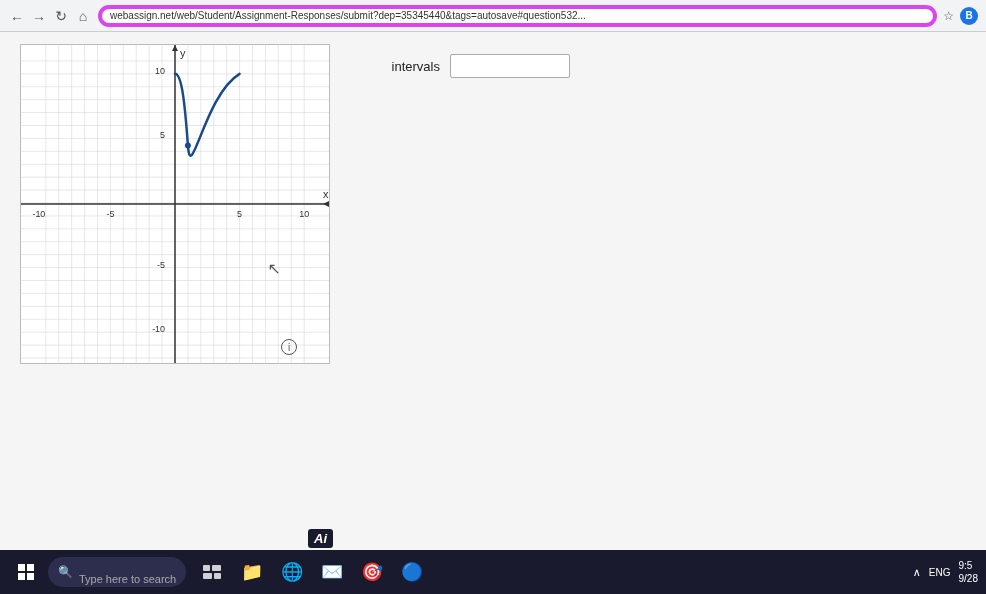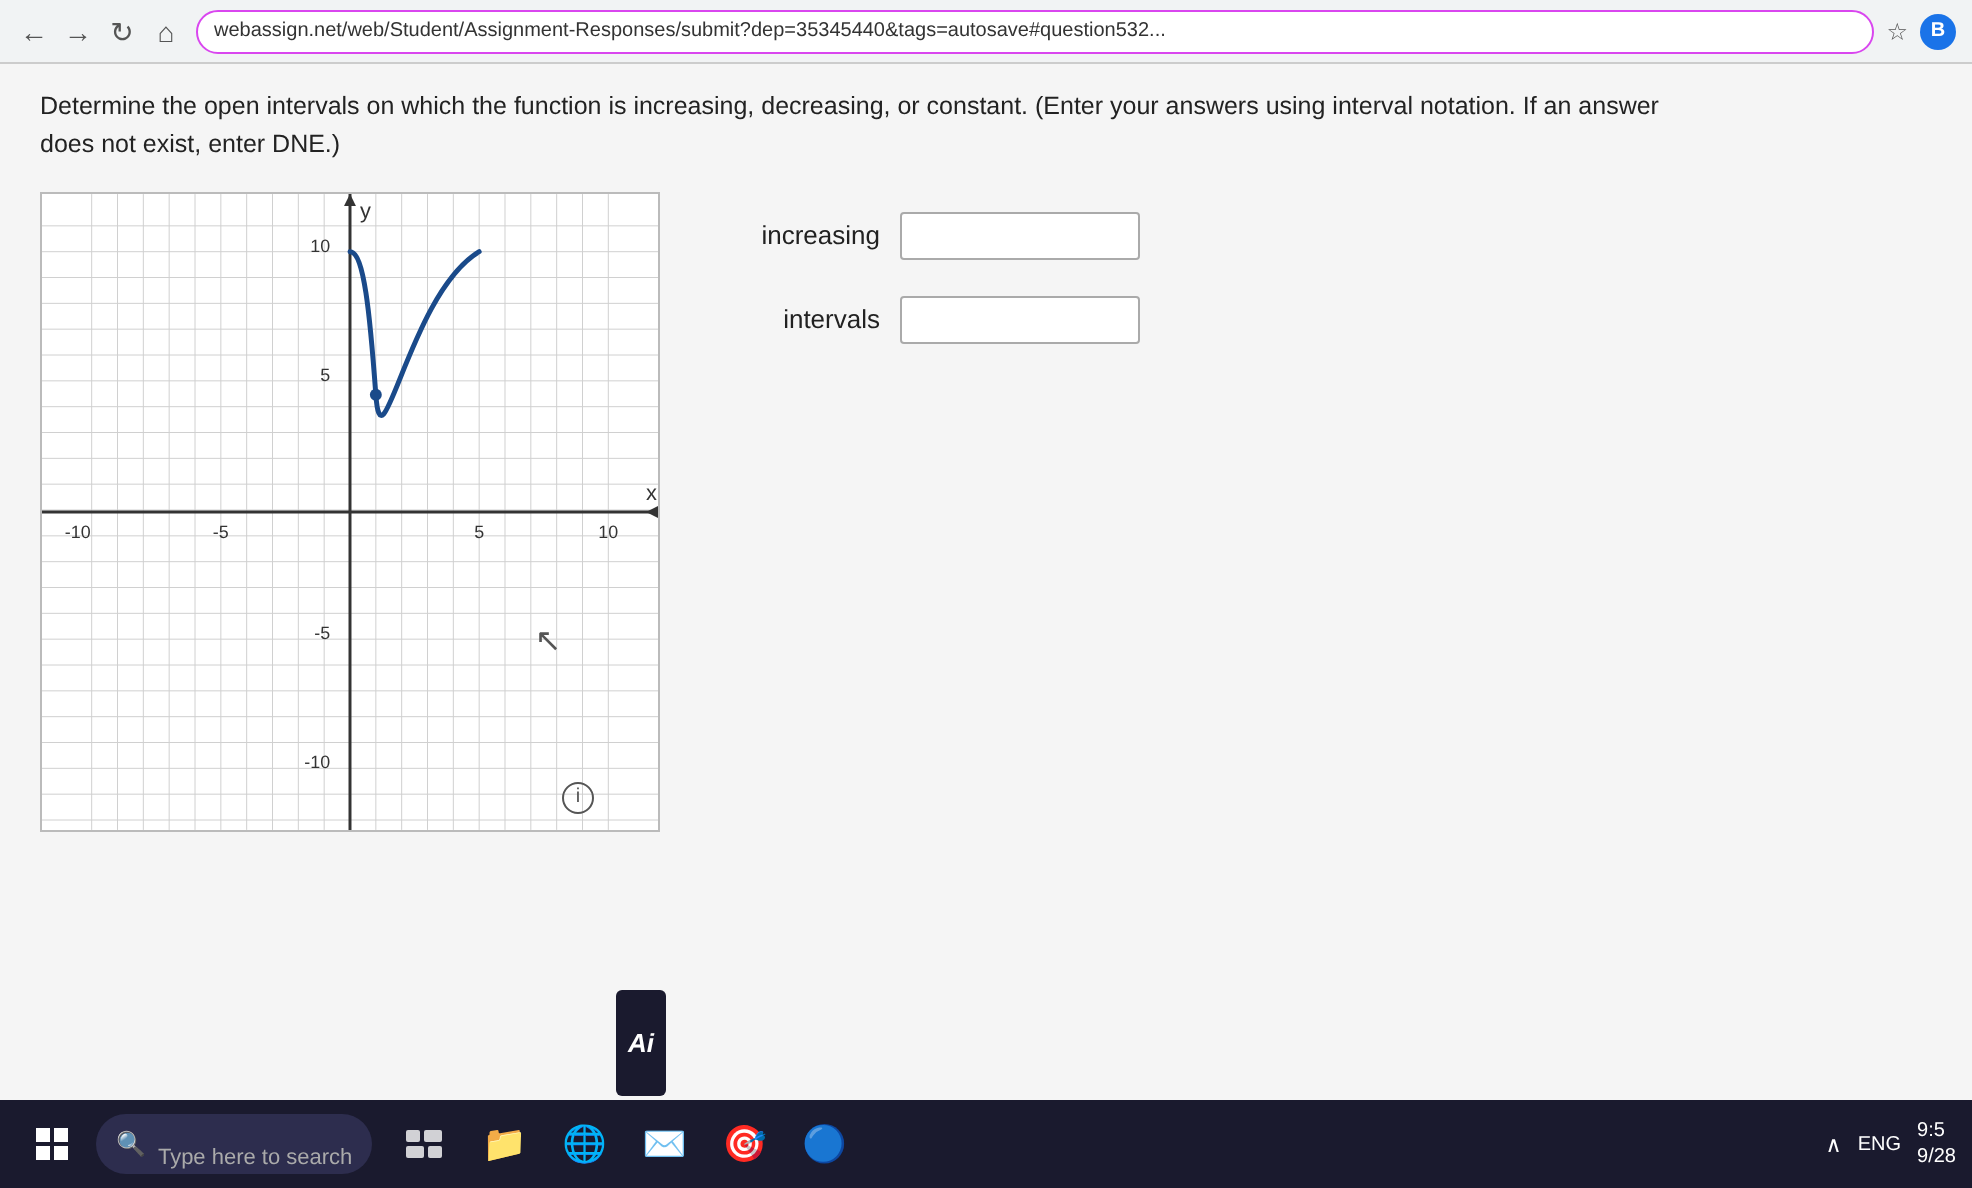--- a/index.html
+++ b/index.html
@@ -38,21 +38,21 @@
       cursor: pointer;
       display: flex;
       align-items: center;
       justify-content: center;
       color: #555;
       font-size: 14px;
     }
     .address-bar {
       flex: 1;
       background: white;
-      border: 1px solid #d946ef;
+      border: 4px solid #d946ef;
       border-radius: 14px;
       height: 22px;
       display: flex;
       align-items: center;
       padding: 0 8px;
       font-size: 10px;
       color: #333;
       overflow: hidden;
     }
     .browser-actions {
@@ -221,21 +221,21 @@
 
     
     .ai-badge {
       position: absolute;
       bottom: 46px;
       left: 308px;
       background: #1a1a2e;
       color: white;
       font-size: 13px;
       font-weight: bold;
-      padding: 19px 6px;
+      padding: 2px 6px;
       border-radius: 3px;
       font-style: italic;
     }
   </style>
 </head>
 <body>
 
 <div class="browser-top">
   <div class="browser-nav">
     <button class="nav-btn">←</button>
@@ -246,21 +246,20 @@
   <div class="address-bar">
     <span>webassign.net/web/Student/Assignment-Responses/submit?dep=35345440&amp;tags=autosave#question532...</span>
   </div>
   <div class="browser-actions">
     <span>☆</span>
     <span style="background:#1a73e8;color:white;border-radius:50%;width:18px;height:18px;display:inline-flex;align-items:center;justify-content:center;font-size:10px;font-weight:bold;">B</span>
   </div>
 </div>
 
 <div class="content-area">
-  <div class="question-text">Determine the open intervals on which the function is increasing, decreasing, or constant. (Enter your answers using interval notation. If an answer does not exist, enter DNE.)</div>
 
   <div class="question-body">
 
     <div class="graph-container">
       <svg class="graph-svg" viewBox="0 0 310 320">
 
         <rect width="310" height="320" fill="white"></rect>
 
         <g stroke="#d0d0d0" stroke-width="0.5">
 
@@ -349,24 +348,20 @@
         <circle cx="168" cy="101" r="3" fill="#1a4a8a"></circle>
 
         <text x="248" y="230" font-size="16" fill="#555">↖</text>
       </svg>
 
       <div class="info-icon">i</div>
     </div>
 
     <div class="answers-section">
       <div class="answer-row">
-        <span class="answer-label">increasing</span>
-        <input class="answer-input" type="text" value="" style="">
-      </div>
-      <div class="answer-row">
         <span class="answer-label">intervals</span>
         <input class="answer-input" type="text" value="" style="">
       </div>
     </div>
   </div>
 </div>
 
 <div class="taskbar">
 
   <div class="taskbar-icon">

